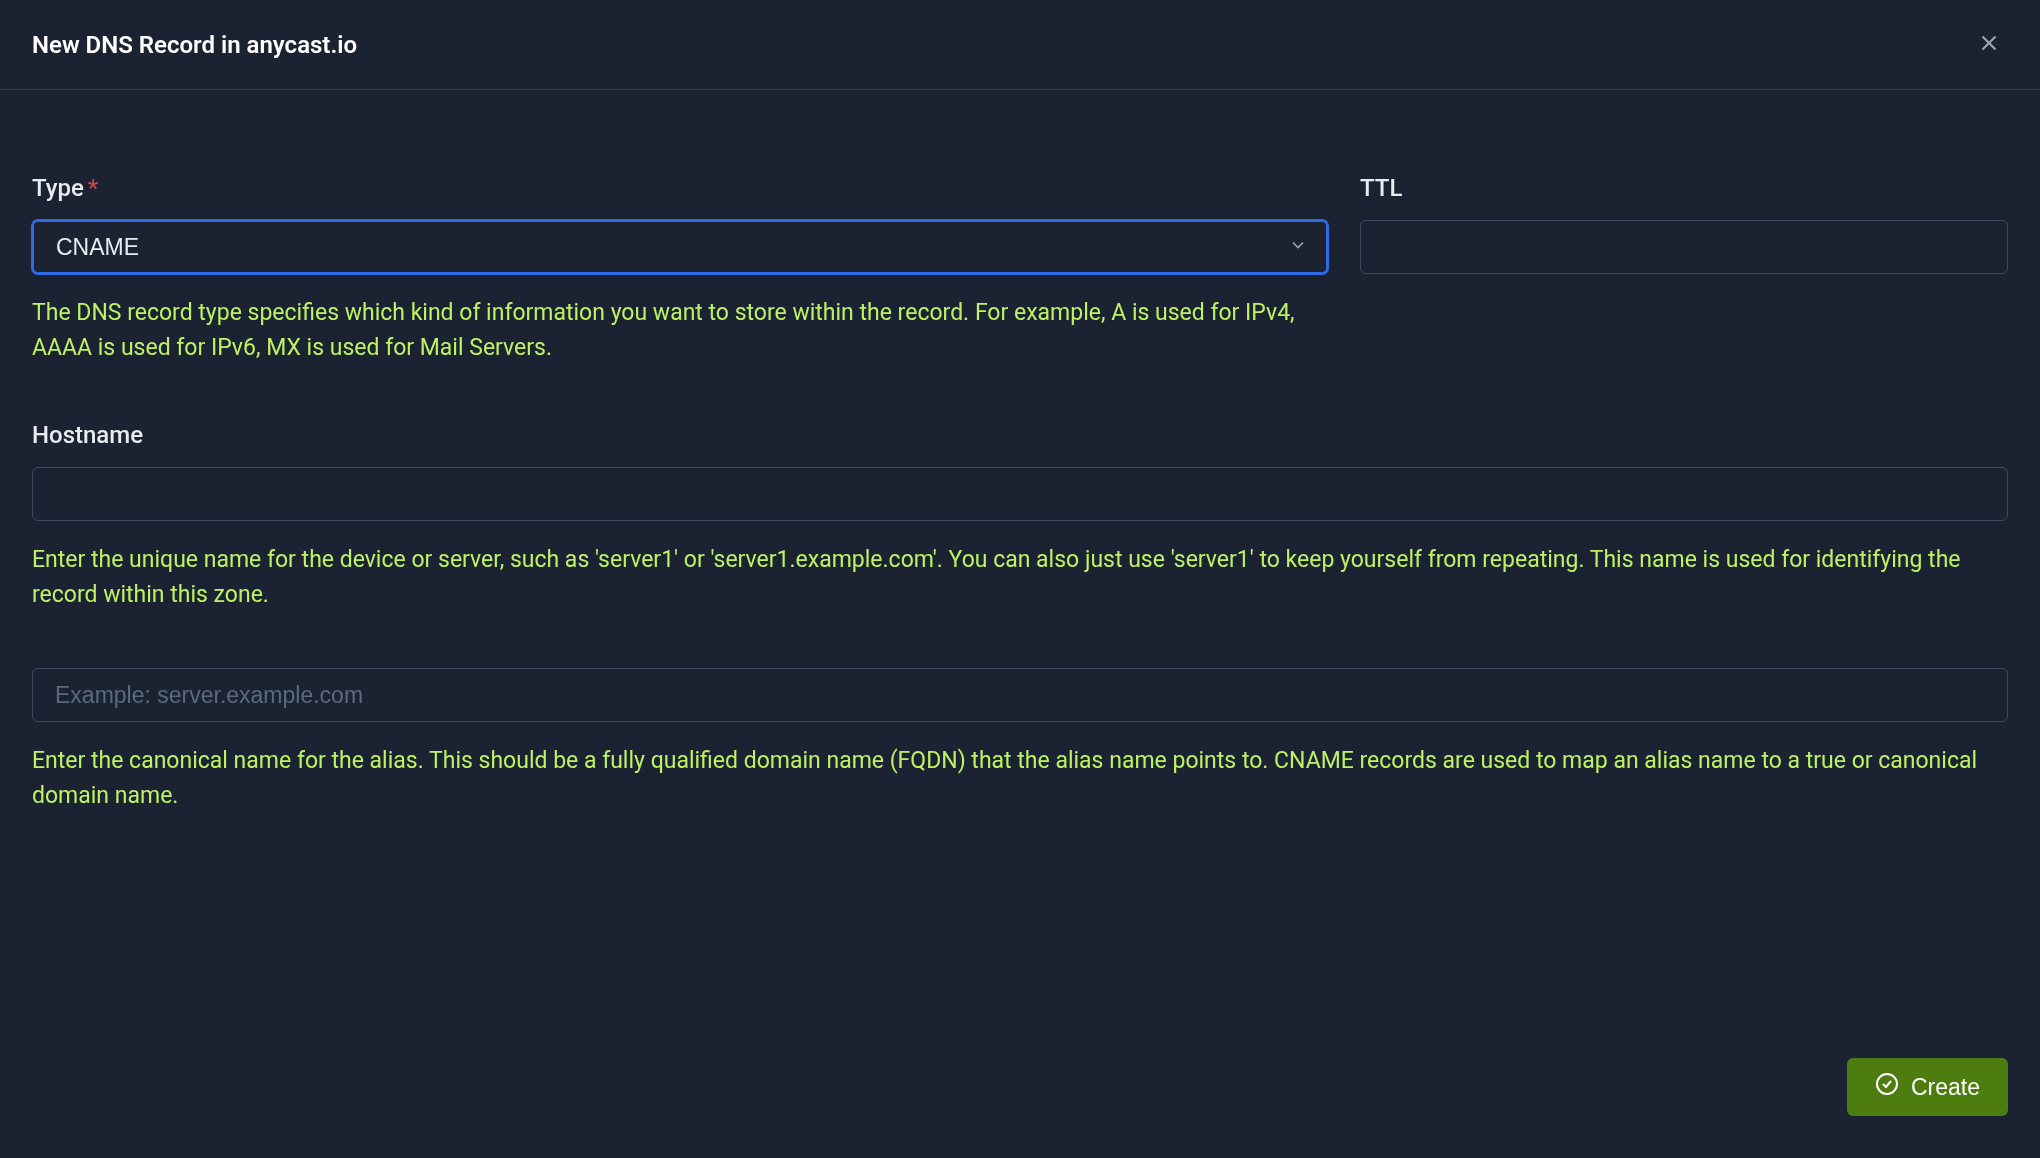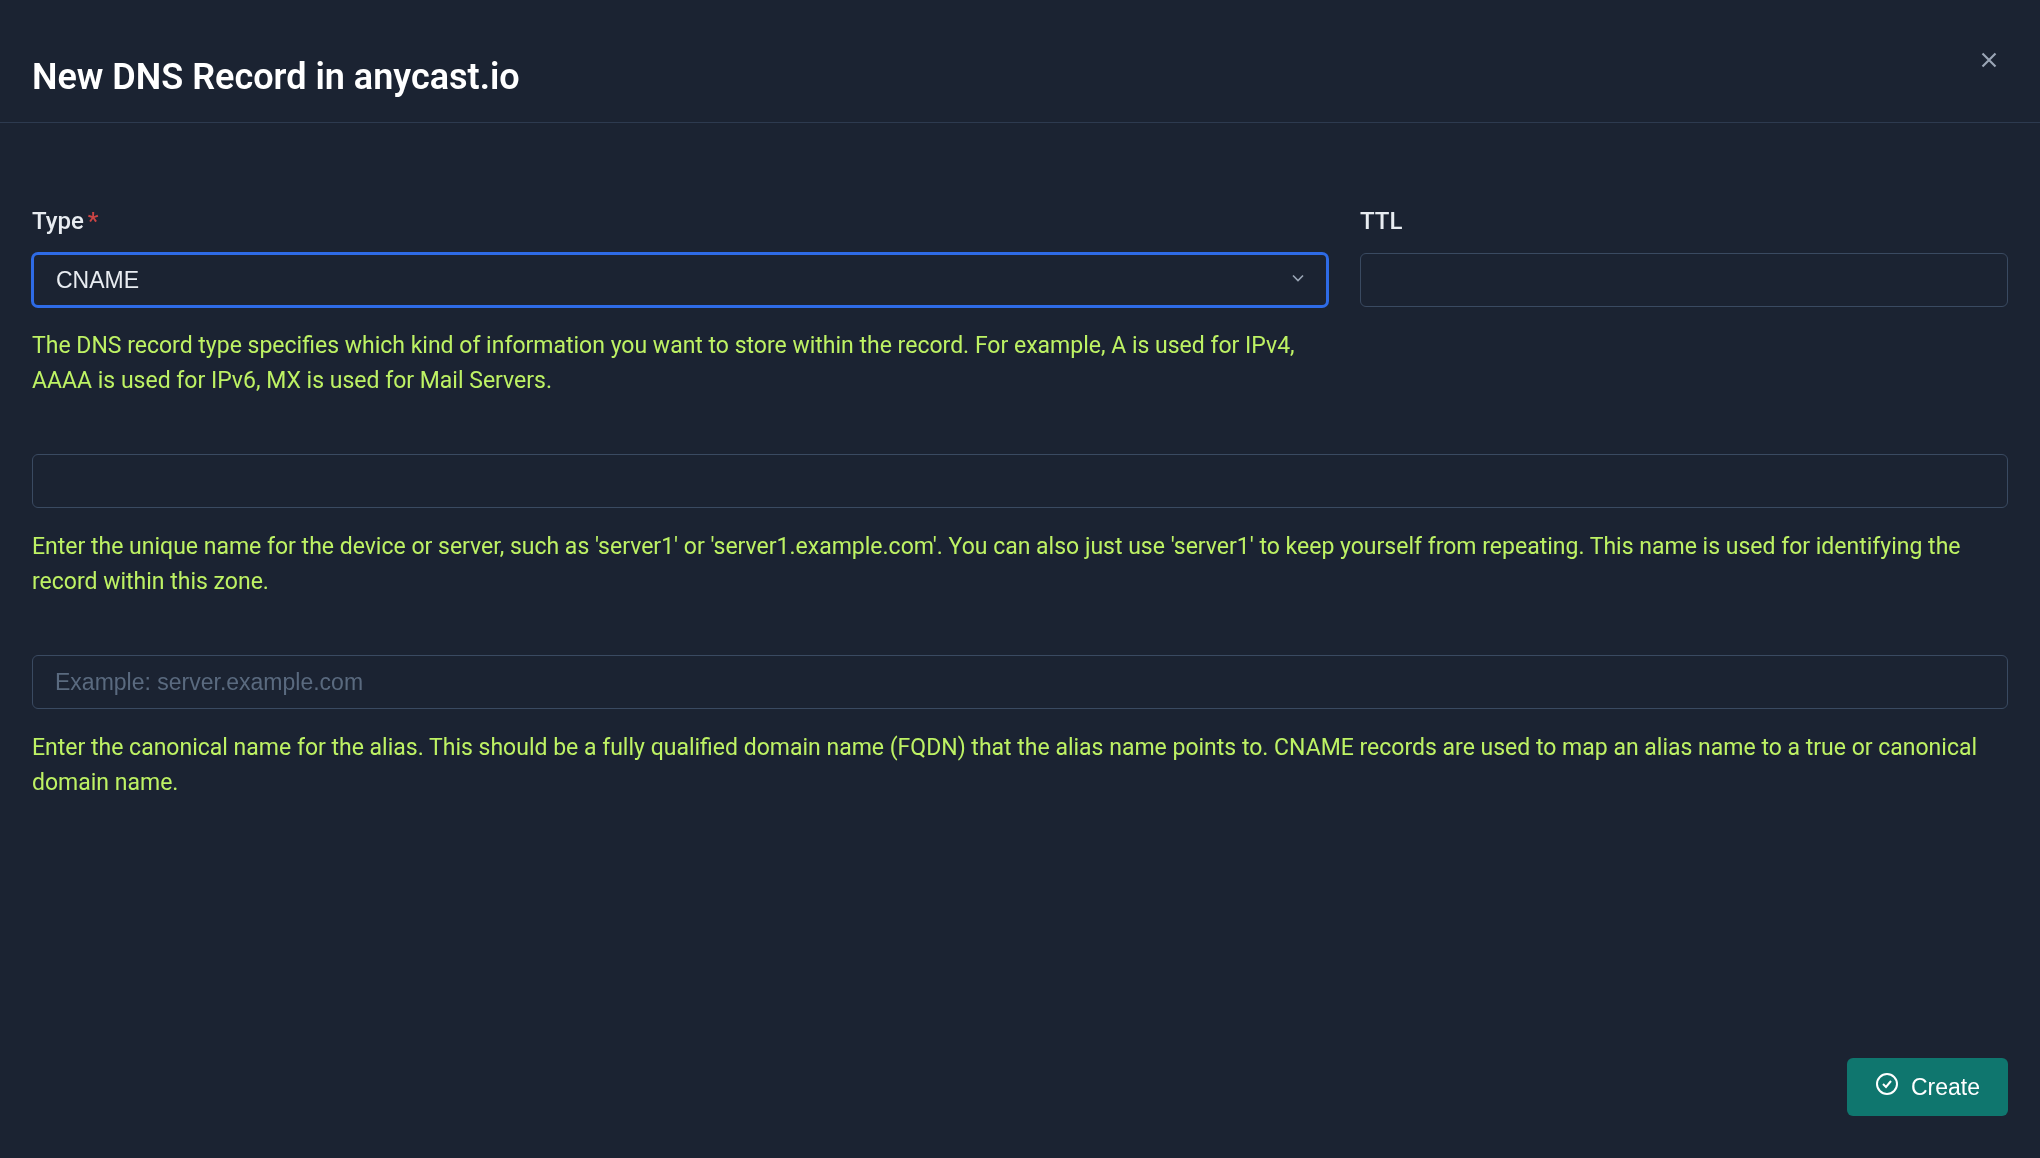--- a/index.html
+++ b/index.html
@@ -16,24 +16,23 @@
       overflow: hidden;
     }
     .modal-header {
       display: flex;
       justify-content: space-between;
       align-items: center;
       padding: 24px 32px;
       border-bottom: 1px solid #2d3a4f;
     }
     .modal-title {
-      font-size: 36px;
+      font-size: 24px;
       font-weight: 600;
       color: #ffffff;
-      margin-top: 32px;
     }
     .close-button {
       background: transparent;
       border: none;
       cursor: pointer;
       padding: 6px;
       display: flex;
       align-items: center;
       justify-content: center;
     }
@@ -119,21 +118,21 @@
     .modal-footer {
       position: absolute;
       bottom: 0;
       left: 0;
       right: 0;
       padding: 24px 32px 42px;
       display: flex;
       justify-content: flex-end;
     }
     .create-button {
-      background-color: #0f766e;
+      background-color: #4d7c0f;
       border: none;
       border-radius: 6px;
       padding: 14px 28px;
       font-size: 23px;
       font-weight: 500;
       color: #ffffff;
       cursor: pointer;
       display: flex;
       align-items: center;
       gap: 12px;
@@ -176,20 +175,21 @@
       <p class="form-help">The DNS record type specifies which kind of information you want to store within the record. For example, A is used for IPv4, AAAA is used for IPv6, MX is used for Mail Servers.</p>
     </div>
 
     <div class="form-group ttl-group">
       <label class="form-label">TTL</label>
       <input type="text" class="form-input" value="" style="">
     </div>
   </div>
 
   <div class="form-group full-width">
+    <label class="form-label">Hostname</label>
     <input type="text" class="form-input" value="" style="">
     <p class="form-help">Enter the unique name for the device or server, such as 'server1' or 'server1.example.com'. You can also just use 'server1' to keep yourself from repeating. This name is used for identifying the record within this zone.</p>
   </div>
 
   <div class="form-group full-width">
     <input type="text" class="form-input" placeholder="Example: server.example.com" style="">
     <p class="form-help">Enter the canonical name for the alias. This should be a fully qualified domain name (FQDN) that the alias name points to. CNAME records are used to map an alias name to a true or canonical domain name.</p>
   </div>
 </div>
 

